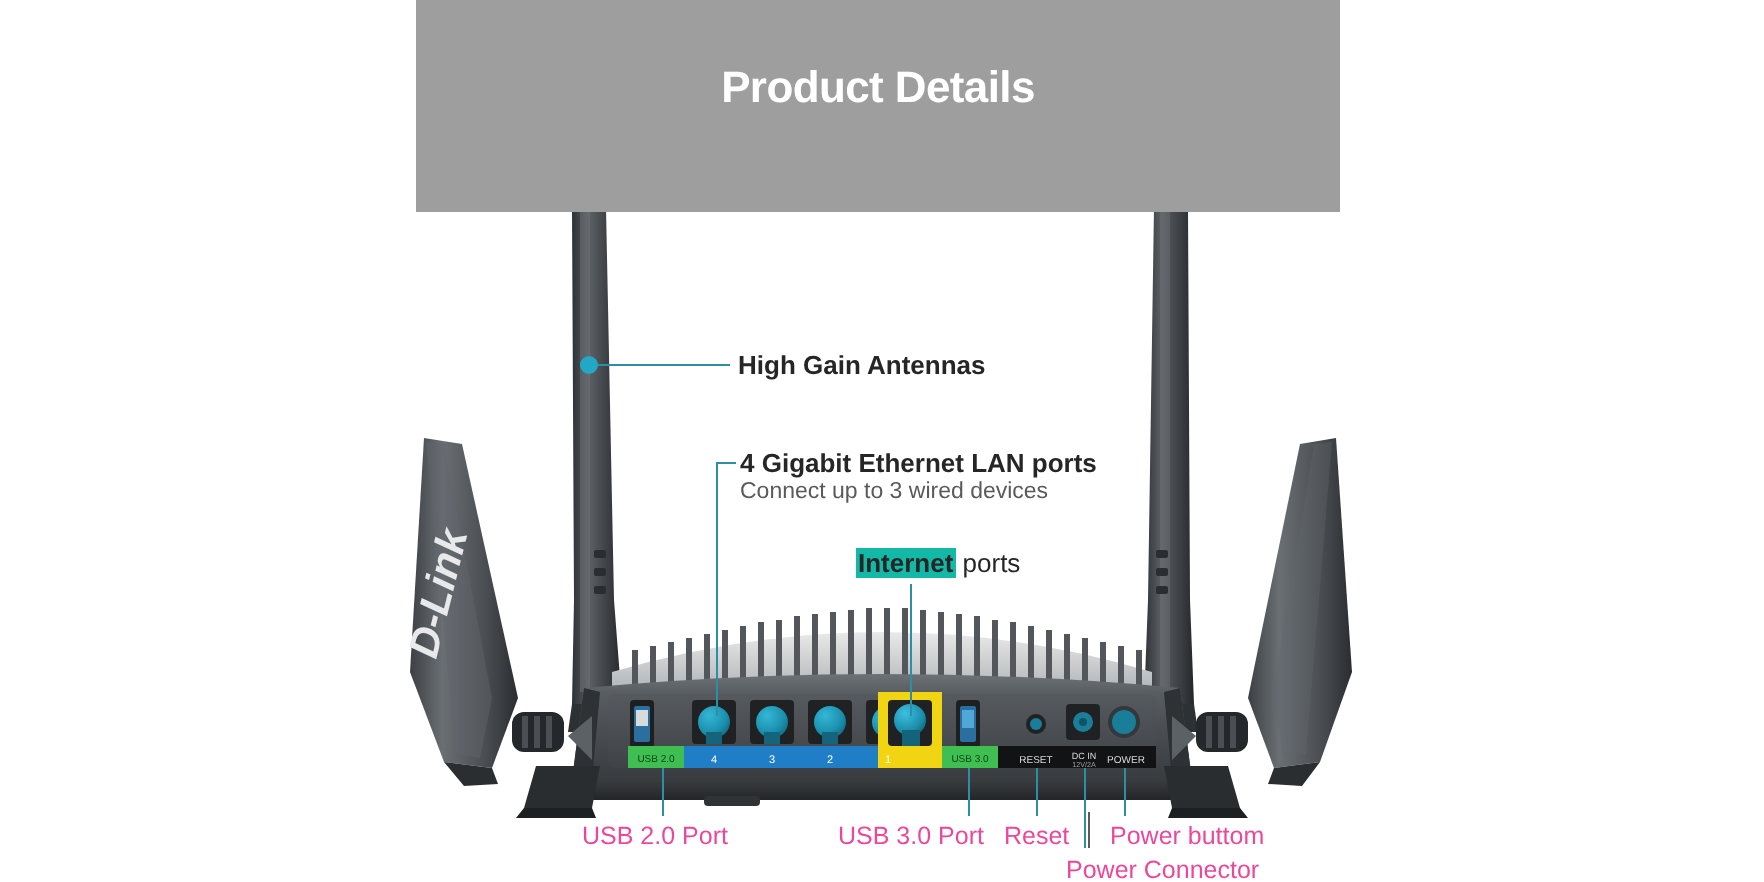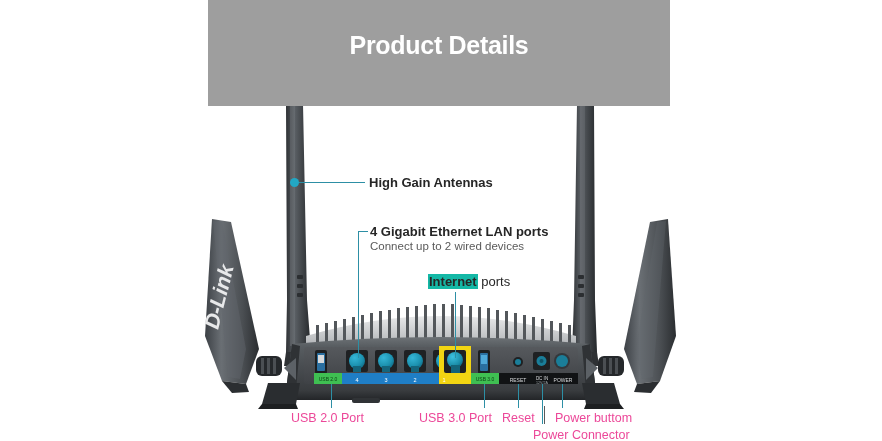--- a/index.html
+++ b/index.html
@@ -30,21 +30,21 @@
     background: #9e9e9e;
     z-index: 30;
   }
   .banner-title {
     position: absolute;
     left: 0;
     right: 0;
     top: 31px;
     text-align: center;
     color: #ffffff;
-    font-size: 25px;
+    font-size: 22px;
     font-weight: bold;
     letter-spacing: -0.3px;
     font-family: "Liberation Sans", sans-serif;
   }
 
   
   .router-art {
     position: absolute;
     left: 0;
     top: 0;
@@ -342,21 +342,21 @@
     <div class="banner-title">Product Details</div>
   </div>
 
   <div class="dot" style="left:290px; top:178px;"></div>
   <div class="lead lead-h" style="left:299px; top:182px; width:66px;"></div>
   <div class="callout callout-main" style="left:369px; top:175px;">High Gain Antennas</div>
 
   <div class="lead lead-h" style="left:358px; top:231px; width:10px;"></div>
   <div class="lead lead-v" style="left:358px; top:231px; height:127px;"></div>
   <div class="callout callout-main" style="left:370px; top:224px;">4 Gigabit Ethernet LAN ports</div>
-  <div class="callout callout-sub" style="left:370px; top:240px;">Connect up to 2 wired devices</div>
+  <div class="callout callout-sub" style="left:370px; top:240px;">Connect up to 3 wired devices</div>
 
   <div class="lead lead-v" style="left:455px; top:292px; height:66px;"></div>
   <div class="callout callout-plain" style="left:428px; top:274px;">
     <span class="hl-yellow">Internet</span><span> ports</span>
   </div>
 
   <div class="lead lead-v" style="left:331px; top:384px; height:24px;"></div>
   <div class="bottom-label" style="left:291px; top:411px;">USB 2.0 Port</div>
 
   <div class="lead lead-v" style="left:484px; top:384px; height:24px;"></div>

